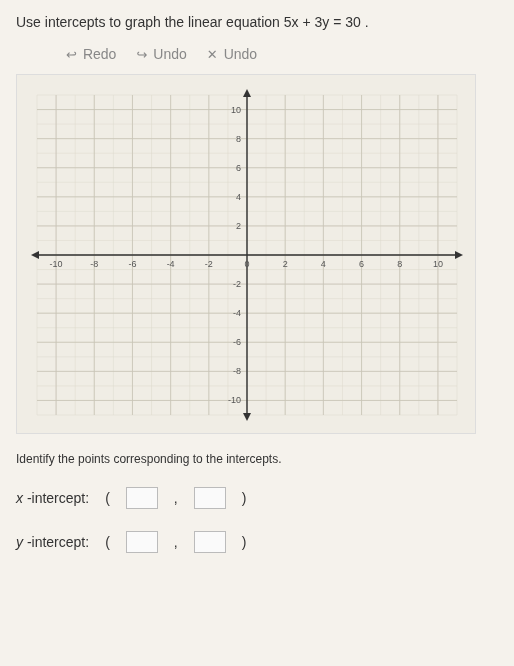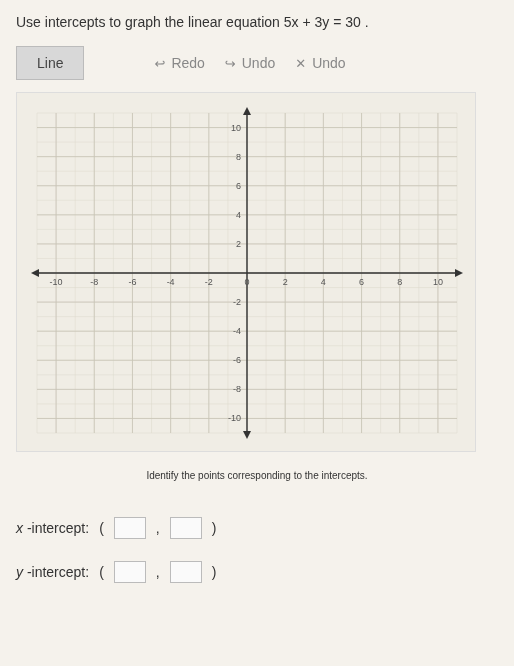--- a/index.html
+++ b/index.html
@@ -46,30 +46,29 @@
     .action-btn .glyph { font-size: 13px; }
     .graph-area {
       background: #f0ede5;
       border: 1px solid #ddd;
       width: 460px;
       height: 360px;
       position: relative;
       margin-bottom: 18px;
     }
     .identify-text {
-      font-size: 10px;
-      margin-bottom: 36px;
-      text-align: center;
+      font-size: 12px;
+      margin-bottom: 21px;
     }
     .intercept-row {
       font-size: 14px;
       margin-bottom: 22px;
       display: flex;
       align-items: center;
-      gap: 10px;
+      gap: 16px;
     }
     .intercept-label { font-style: italic; }
     .input-box {
       display: inline-block;
       width: 32px;
       height: 22px;
       border: 1px solid #bbb;
       background: #fafafa;
       text-align: center;
       font-size: 12px;
@@ -77,21 +76,20 @@
     }
   </style>
 </head>
 <body>
 
 <div class="question-text">
   <span>Use intercepts to graph the linear equation </span><span class="equation">5x + 3y = 30</span><span> .</span>
 </div>
 
 <div class="toolbar">
-  <button class="line-btn">Line</button>
   <div class="toolbar-spacer"></div>
   <button class="action-btn">
     <span class="glyph">↩</span>
     <span>Redo</span>
   </button>
   <button class="action-btn">
     <span class="glyph">↪</span>
     <span>Undo</span>
   </button>
   <button class="action-btn">

